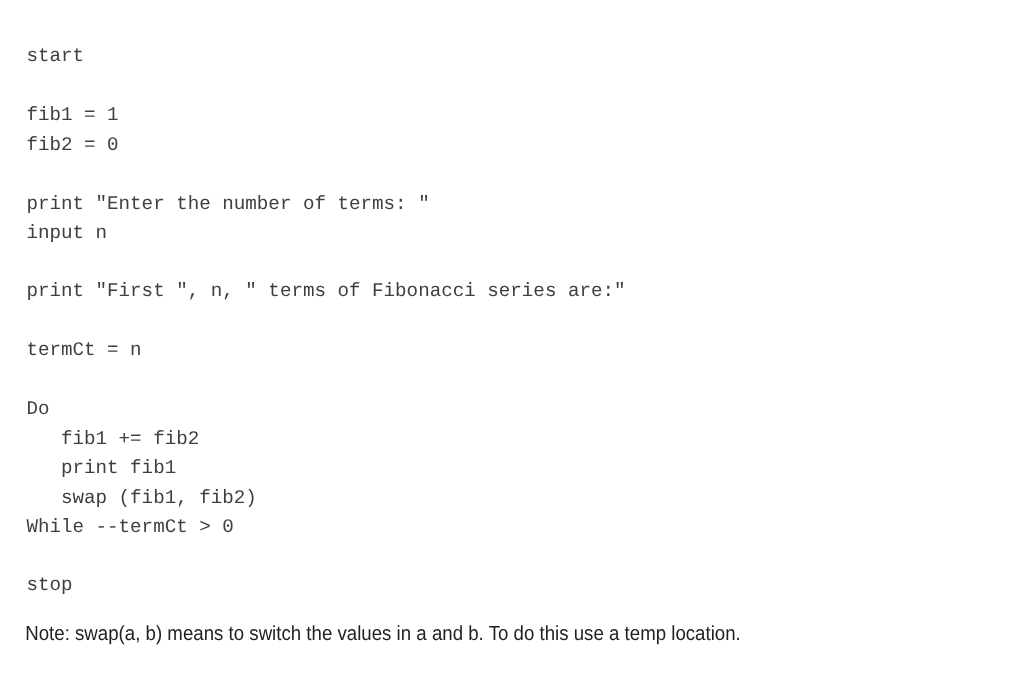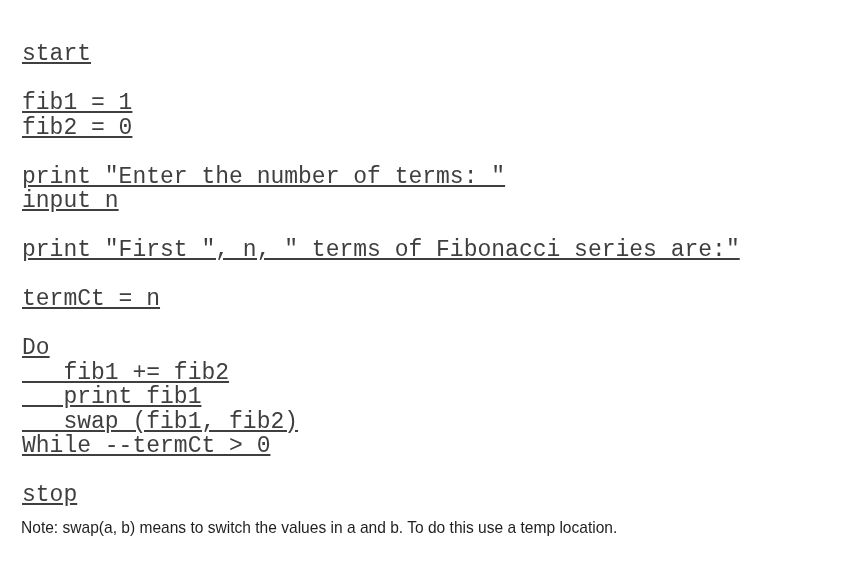--- a/index.html
+++ b/index.html
@@ -17,26 +17,25 @@
     position: relative;
     width: 852px;
     height: 570px;
     background: #ffffff;
   }
   #pseudocode {
     position: absolute;
     left: 22px;
     top: 19px;
     font-family: "Liberation Mono", "DejaVu Sans Mono", monospace;
-    font-size: 23px;
+    font-size: 16px;
     line-height: 24.5px;
     color: #3f3f3f;
     white-space: pre;
     letter-spacing: 0px;
-    text-decoration: underline;
   }
   #pseudocode .code-line {
     white-space: pre;
     min-height: 24.5px;
   }
   #pseudocode .code-line.blank {
     height: 24.5px;
   }
   #note {
     position: absolute;

